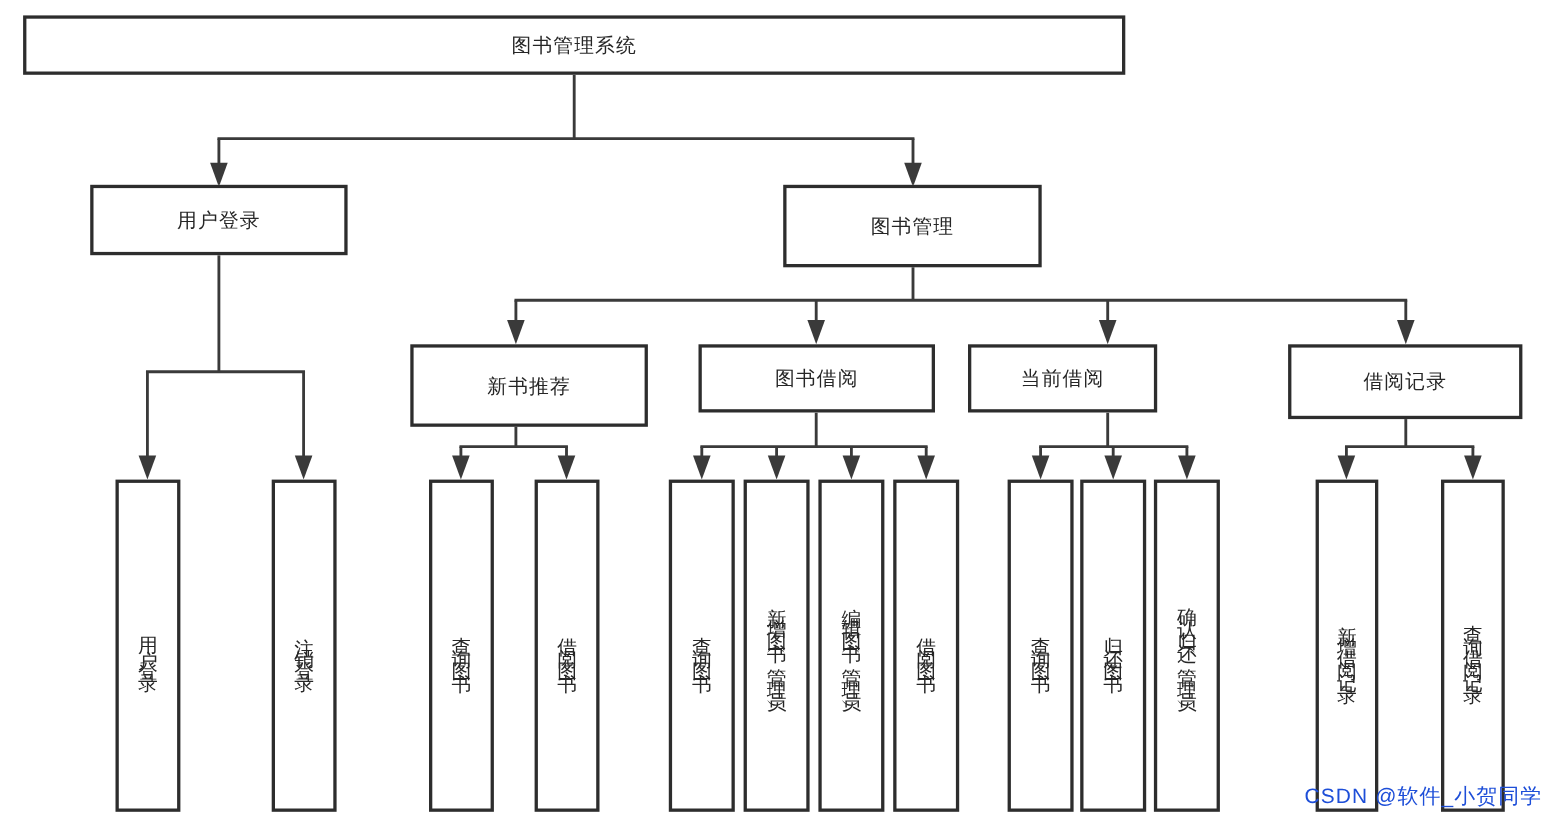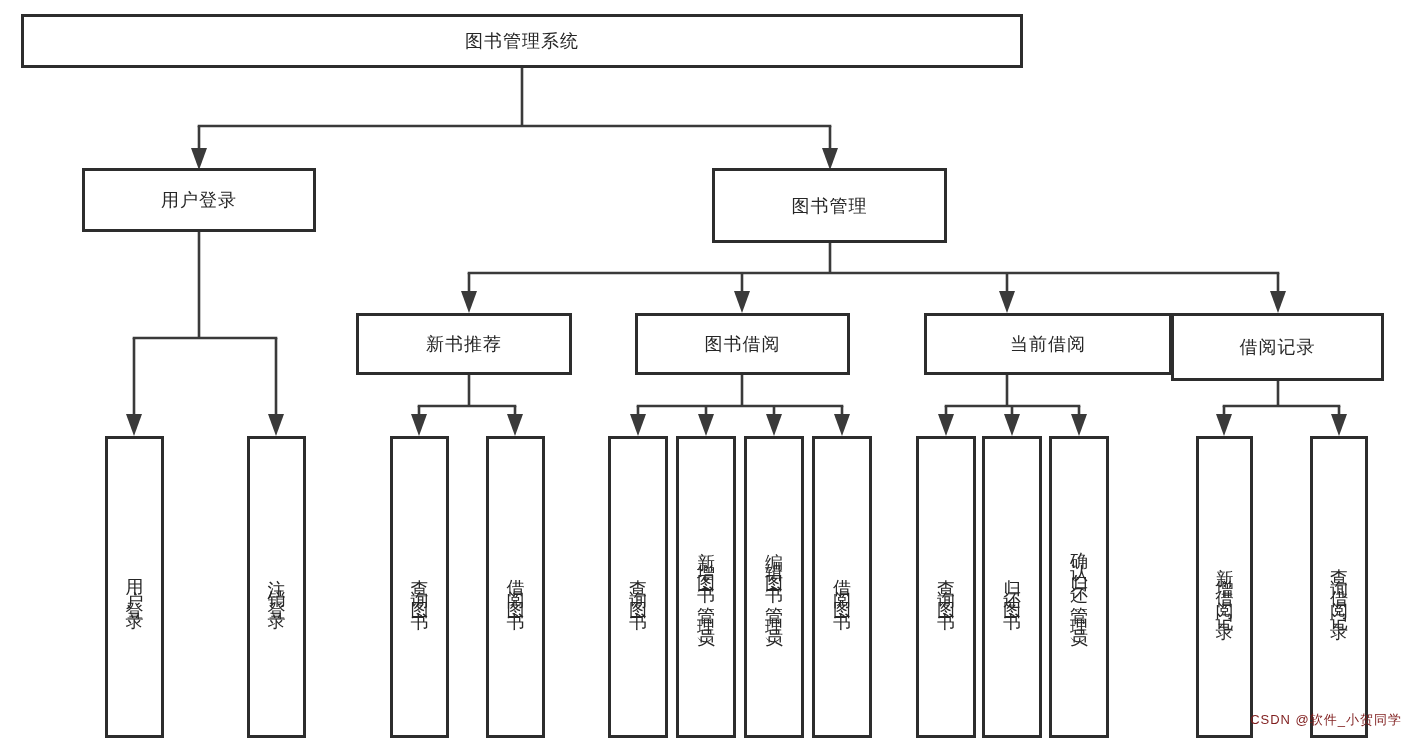--- a/index.html
+++ b/index.html
@@ -33,22 +33,22 @@
     text-orientation:mixed;
     font-size:18px;
     letter-spacing:11px;
     line-height:1;
   }
   .watermark{
     position:absolute;
     right:3px;
     top:711px;
     z-index:10;
-    font-size:13px;
-    color:#7f1d1d;
+    font-size:19px;
+    color:#1d4ed8;
     letter-spacing:1px;
     white-space:nowrap;
   }
 </style>
 </head>
 <body>
 
 <div class="canvas">
 
   <svg class="connectors" width="1405" height="747" viewBox="0 0 1405 747">
@@ -121,27 +121,27 @@
     <span>图书管理系统</span>
   </div>
 
   <div class="node h" style="left:82px;top:168px;width:234px;height:64px">
     <span>用户登录</span>
   </div>
   <div class="node h" style="left:712px;top:168px;width:235px;height:75px">
     <span>图书管理</span>
   </div>
 
-  <div class="node h" style="left:356px;top:313px;width:216px;height:62px">
+  <div class="node h" style="left:373px;top:313px;width:216px;height:75px">
     <span>新书推荐</span>
   </div>
   <div class="node h" style="left:635px;top:313px;width:215px;height:62px">
     <span>图书借阅</span>
   </div>
-  <div class="node h" style="left:924px;top:313px;width:248px;height:62px">
+  <div class="node h" style="left:880px;top:313px;width:172px;height:62px">
     <span>当前借阅</span>
   </div>
   <div class="node h" style="left:1171px;top:313px;width:213px;height:68px">
     <span>借阅记录</span>
   </div>
 
   <div class="node v" style="left:105px;top:436px;width:59px;height:302px">
     <span>用户登录</span>
   </div>
   <div class="node v" style="left:247px;top:436px;width:59px;height:302px">

